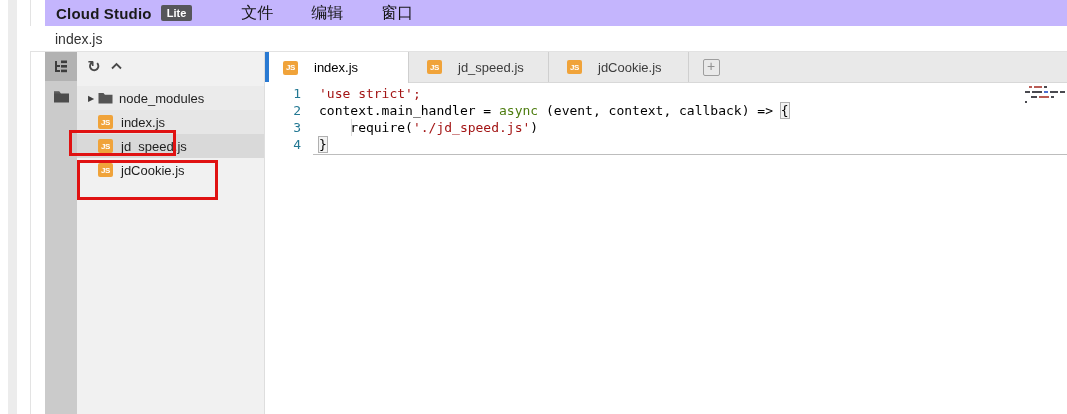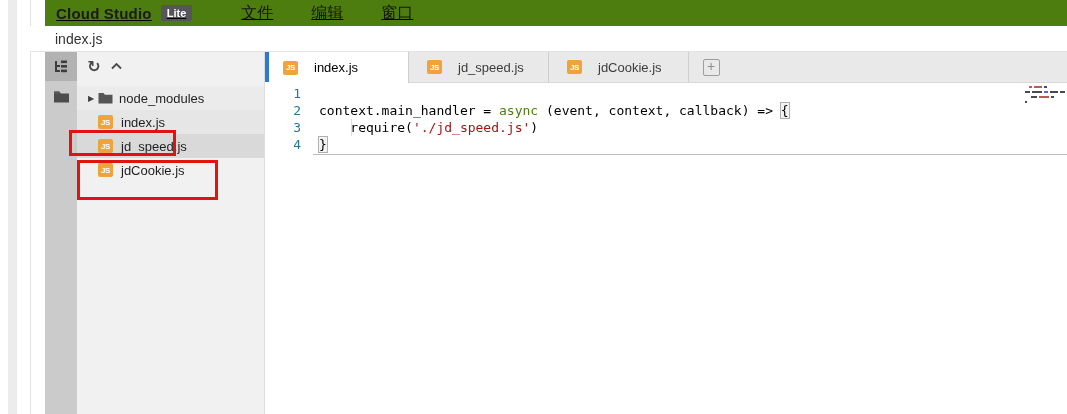--- a/index.html
+++ b/index.html
@@ -4,22 +4,22 @@
 <style>
   html,body{margin:0;padding:0;background:#fff;}
   #page{position:relative;width:1067px;height:414px;background:#ffffff;overflow:hidden;
         font-family:"Liberation Sans",sans-serif;-webkit-font-smoothing:antialiased;}
 
   
   #gutter-strip{position:absolute;left:8px;top:0;width:9px;height:414px;background:#ececec;}
   #app-left-line{position:absolute;left:30px;top:0;width:1px;height:414px;background:#e3e3e3;}
 
   
-  #menu-bar{position:absolute;left:45px;right:0;top:0;height:26px;background:#4d7c0f;
-            display:flex;align-items:center;padding-left:11px;box-sizing:border-box;text-decoration:underline;}
+  #menu-bar{position:absolute;left:45px;right:0;top:0;height:26px;background:#c4b5fd;
+            display:flex;align-items:center;padding-left:11px;box-sizing:border-box;}
   #logo{font-weight:bold;font-size:15px;color:#1a1a1a;letter-spacing:.2px;}
   #lite-badge{margin-left:9px;background:#56565a;color:#fff;font-size:11px;line-height:14px;
               padding:1px 6px;border-radius:2px;font-weight:bold;}
   #menus{display:flex;margin-left:30px;}
   .menu-item{font-size:16px;color:#151515;padding:0 19px;cursor:default;}
 
   
   #title-bar{position:absolute;left:30px;right:0;top:26px;height:26px;background:#fff;
              border-bottom:1px solid #e2e2e2;display:flex;align-items:center;
              padding-left:25px;box-sizing:border-box;font-size:14px;color:#333;}
@@ -189,20 +189,21 @@
         </div>
         <div id="new-tab">
           <span id="plus-box">+</span>
         </div>
       </div>
     <div id="code">
       <div id="indent-guide"></div>
       <div id="code-lines">
           <div class="code-row">
             <span class="ln">1</span>
+            <span class="lc"><span class="tok-string">'use strict';</span></span>
           </div>
           <div class="code-row">
             <span class="ln">2</span>
             <span class="lc"><span>context.main_handler = </span><span class="tok-keyword">async</span><span> (event, context, callback) =&gt; </span><span class="tok-bracket">{</span></span>
           </div>
           <div class="code-row">
             <span class="ln">3</span>
             <span class="lc"><span>    require(</span><span class="tok-string">'./jd_speed.js'</span><span>)</span></span>
           </div>
           <div class="code-row">

